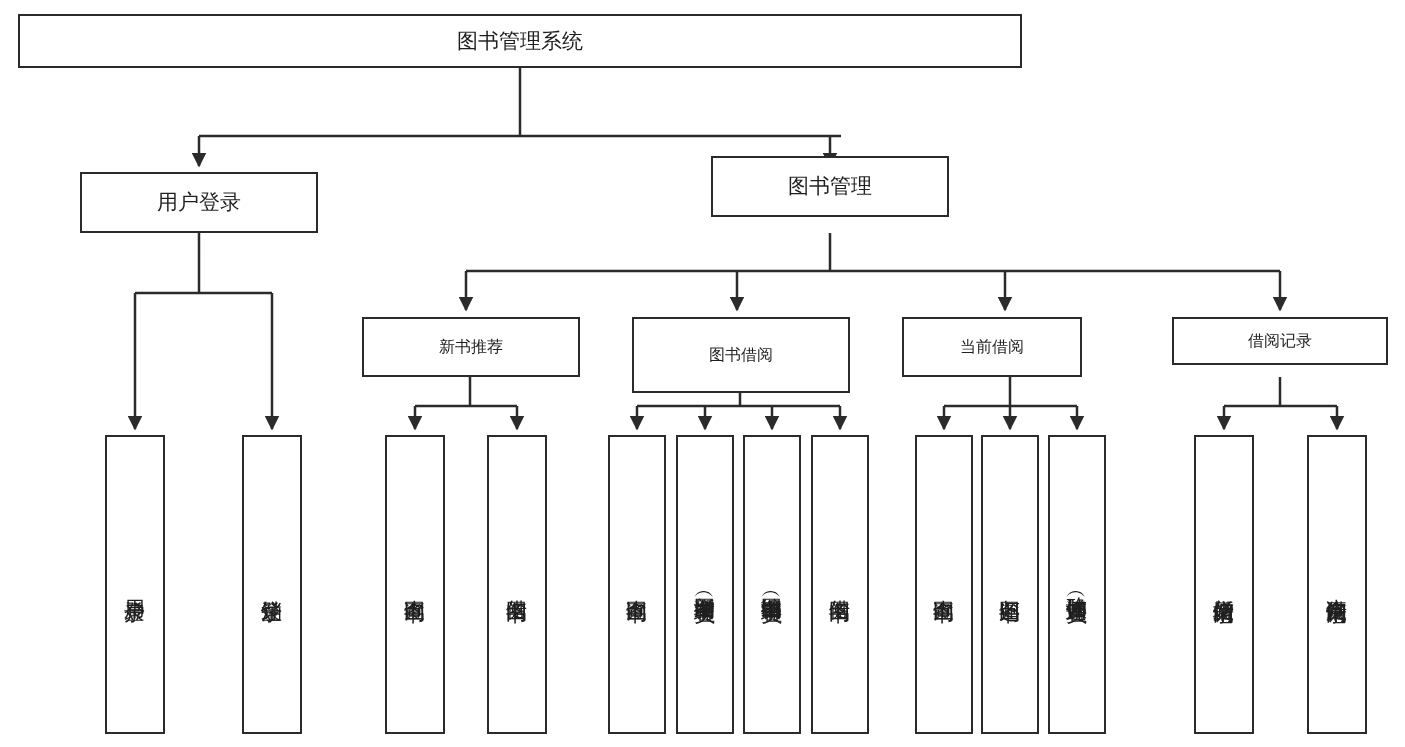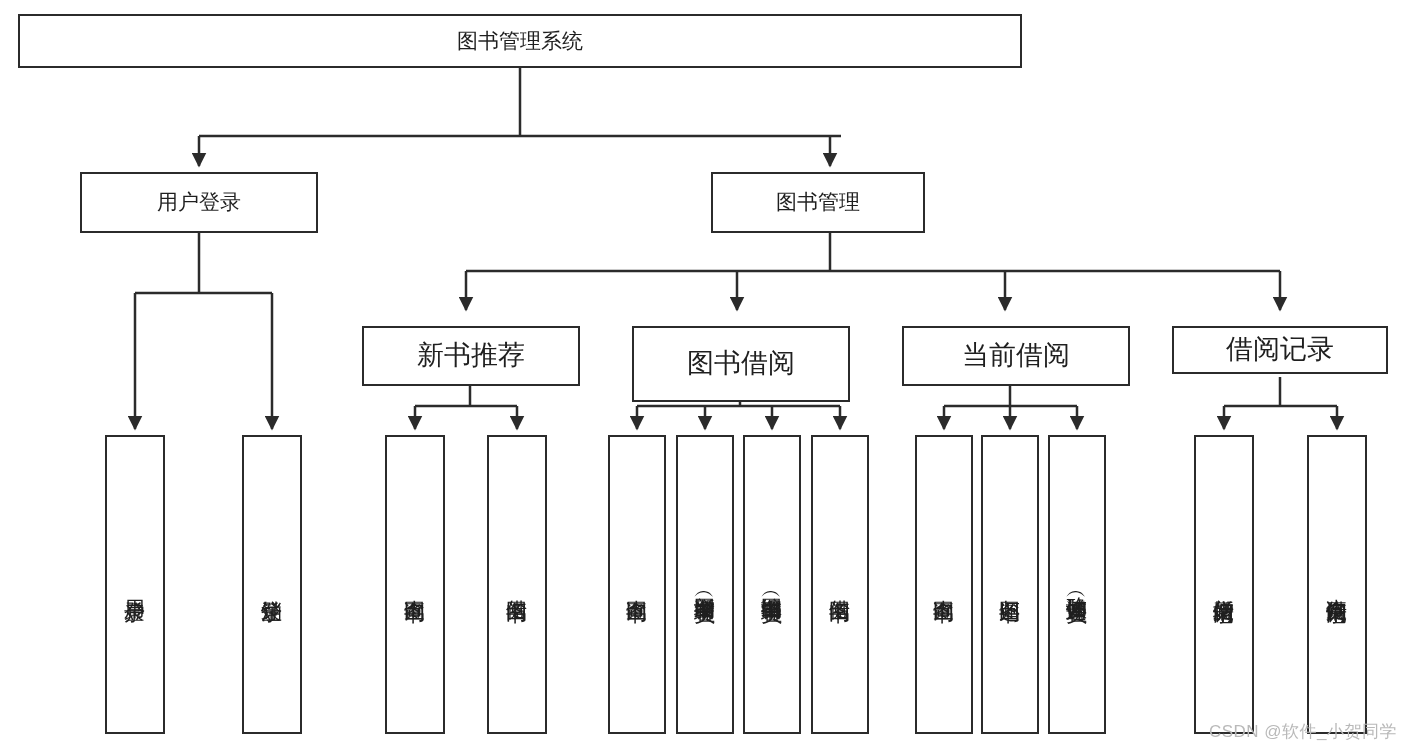--- a/index.html
+++ b/index.html
@@ -42,22 +42,21 @@
     display: block;
     white-space: pre-line;
   }
   .node-root {
     font-size: 21px;
   }
   .node-l1 {
     font-size: 21px;
   }
   .node-l2 {
-    font-size: 27px;
-    margin-top: 9px;
+    font-size: 16px;
   }
   .node-leaf {
     font-size: 21px;
     letter-spacing: 1px;
   }
   .node-leaf .label {
     writing-mode: vertical-rl;
     text-orientation: upright;
     -webkit-writing-mode: vertical-rl;
     white-space: nowrap;
@@ -128,31 +127,31 @@
     </g>
   </svg>
 
   <div class="node node-root" style="left:18px; top:14px; width:1004px; height:54px;">
     <span class="label">图书管理系统</span>
   </div>
 
   <div class="node node-l1" style="left:80px; top:172px; width:238px; height:61px;">
     <span class="label">用户登录</span>
   </div>
-  <div class="node node-l1" style="left:711px; top:172px; width:214px; height:61px;">
+  <div class="node node-l1" style="left:711px; top:156px; width:238px; height:61px;">
     <span class="label">图书管理</span>
   </div>
 
   <div class="node node-l2" style="left:362px; top:317px; width:218px; height:60px;">
     <span class="label">新书推荐</span>
   </div>
   <div class="node node-l2" style="left:632px; top:317px; width:218px; height:76px;">
     <span class="label">图书借阅</span>
   </div>
-  <div class="node node-l2" style="left:902px; top:317px; width:228px; height:60px;">
+  <div class="node node-l2" style="left:902px; top:317px; width:180px; height:60px;">
     <span class="label">当前借阅</span>
   </div>
   <div class="node node-l2" style="left:1172px; top:317px; width:216px; height:48px;">
     <span class="label">借阅记录</span>
   </div>
 
   <div class="node node-leaf" style="left:105px; top:435px; width:60px; height:299px;">
     <span class="label">用户登录</span>
   </div>
   <div class="node node-leaf" style="left:242px; top:435px; width:60px; height:299px;">
@@ -189,15 +188,14 @@
     <span class="label">确认归还（管理员）</span>
   </div>
 
   <div class="node node-leaf" style="left:1194px; top:435px; width:60px; height:299px;">
     <span class="label">新增借阅记录</span>
   </div>
   <div class="node node-leaf" style="left:1307px; top:435px; width:60px; height:299px;">
     <span class="label">查询借阅记录</span>
   </div>
 
-  <div id="watermark">CSDN @软件_小贺同学</div>
 
 </div>
 
 </body></html>

